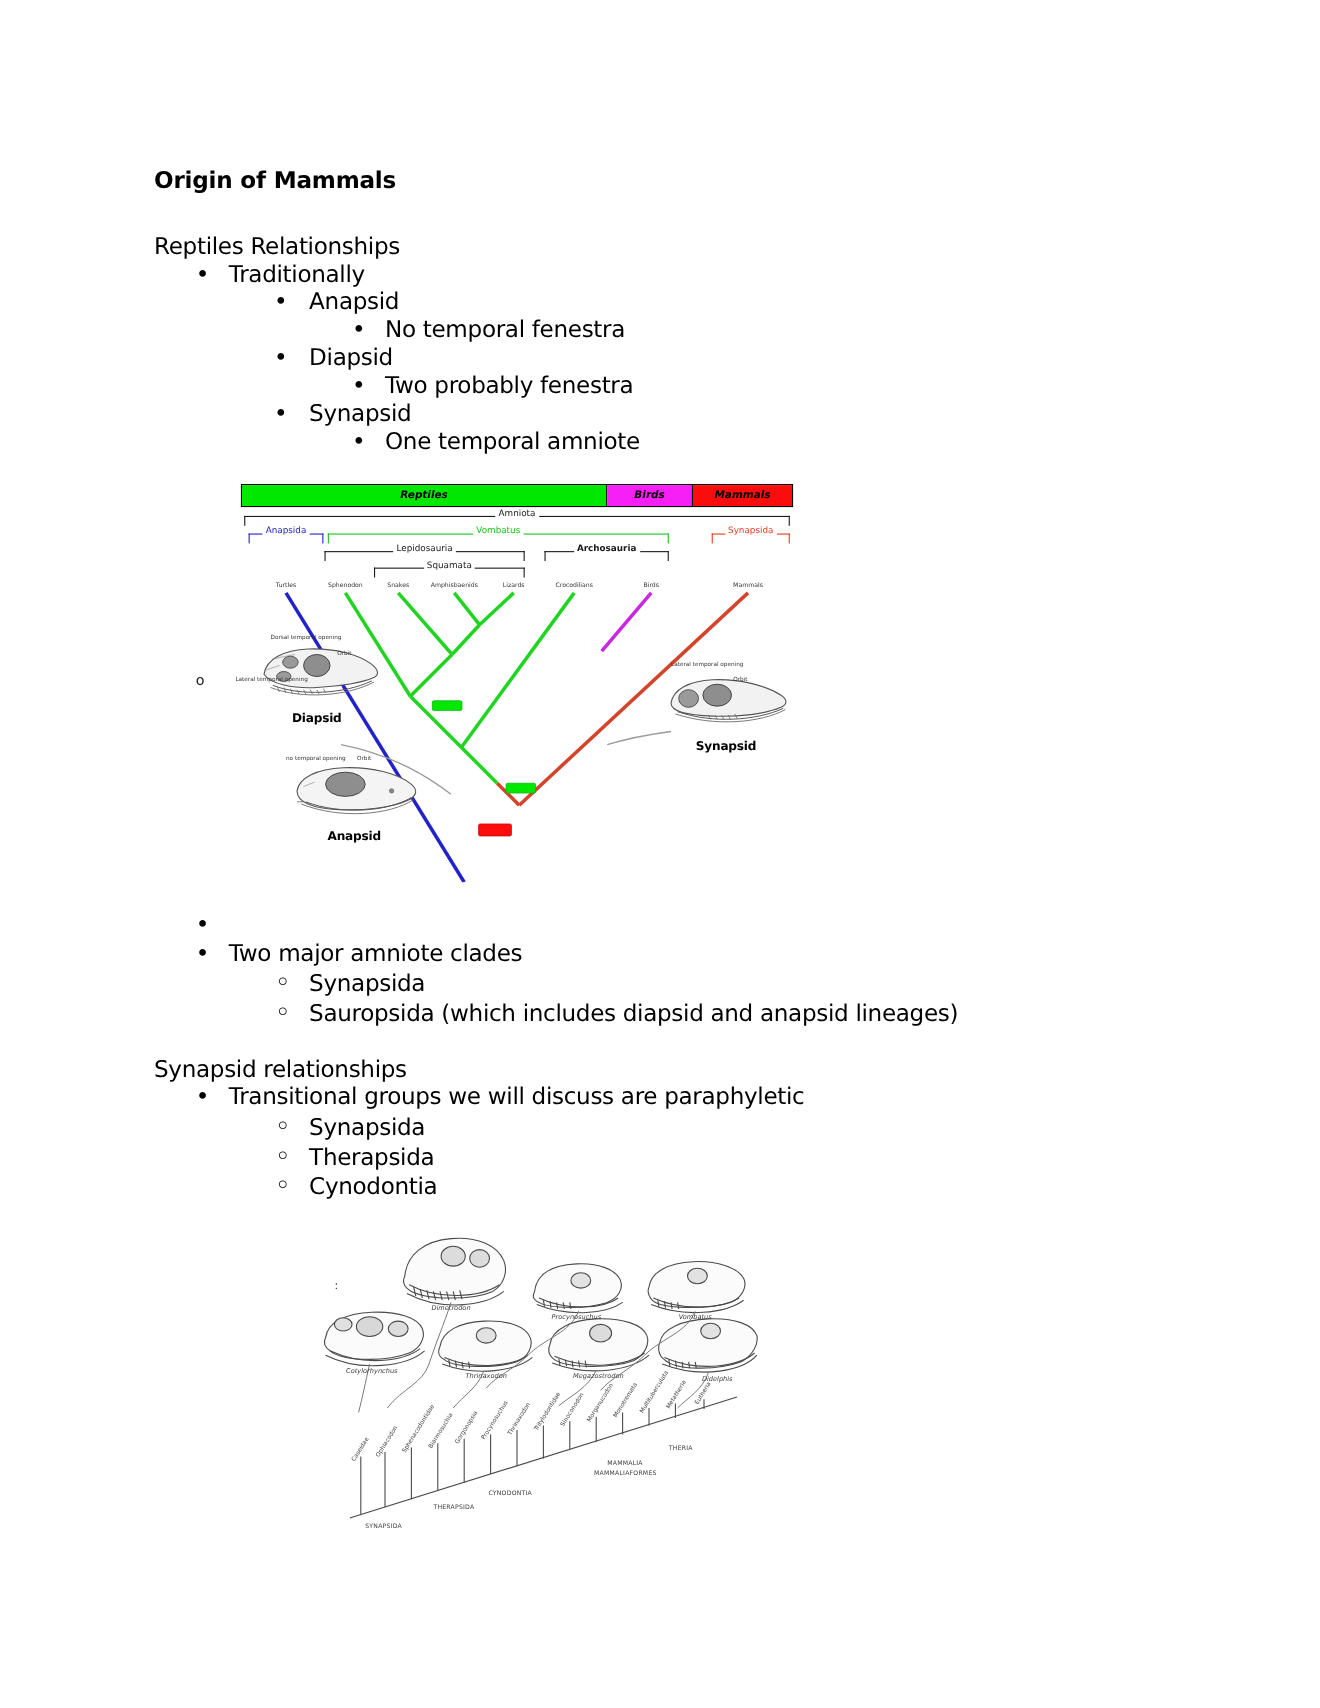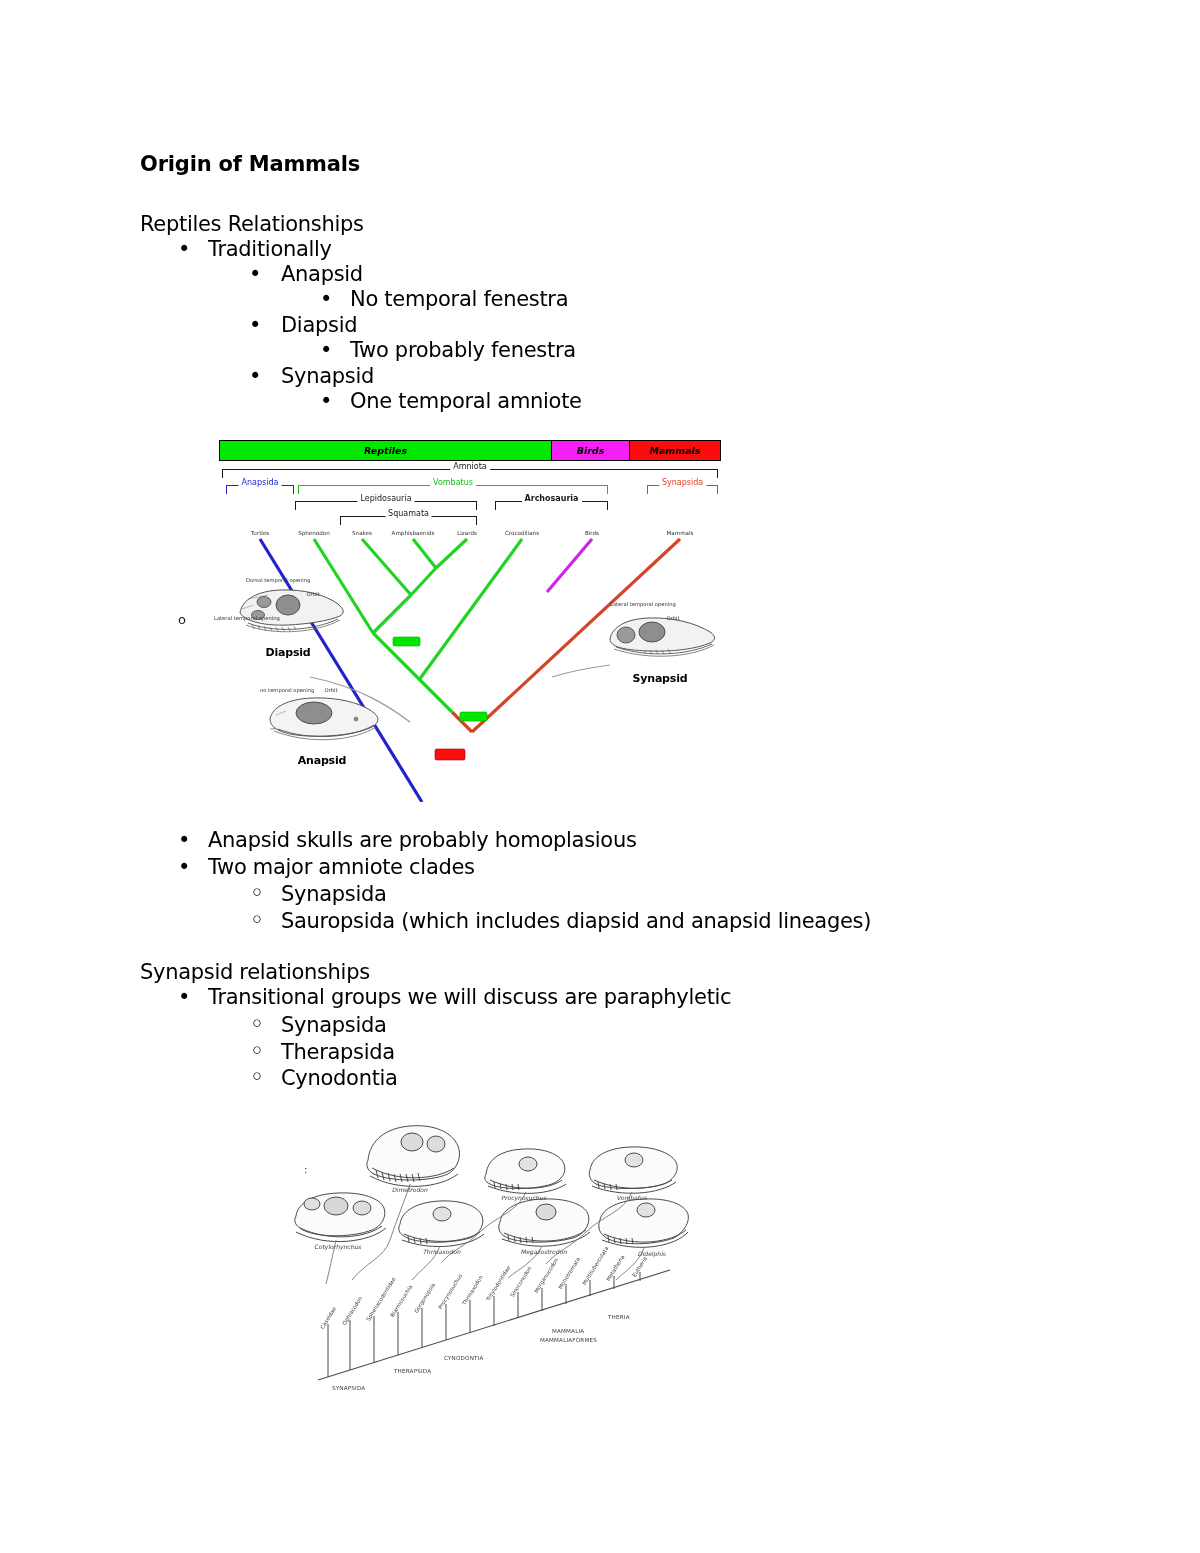--- a/index.html
+++ b/index.html
@@ -326,21 +326,20 @@
         <ellipse cx="26" cy="30" rx="9" ry="8" fill="#9a9a9a" stroke="#444" stroke-width="0.8"></ellipse>
         <path d="M16,42 C48,53 88,50 112,39" fill="none" stroke="#555" stroke-width="0.9"></path>
         <path d="M44,45 L46,49 M50,45 L52,49 M56,45 L58,49 M62,45 L64,49 M68,44 L70,48" stroke="#666" stroke-width="0.7"></path>
         <path d="M14,44 C50,56 92,52 114,40" fill="none" stroke="#666" stroke-width="0.8"></path>
       </svg>
       <div class="cap">Synapsid</div>
     </div>
   </div>
 
   <div class="bullet-dot" style="left:178px; top:816px"></div>
-  <div class="para lvl1" style="top:816px">Anapsid skulls are probably homoplasious</div>
 
   <div class="bullet-dot" style="left:178px; top:843px"></div>
   <div class="para lvl1" style="top:843px">Two major amniote clades</div>
 
   <div class="bullet-circle" style="left:250px; top:869px"></div>
   <div class="para lvl2" style="top:870px">Synapsida</div>
 
   <div class="bullet-circle" style="left:250px; top:896px"></div>
   <div class="para lvl2" style="top:897px">Sauropsida (which includes diapsid and anapsid lineages)</div>
 

